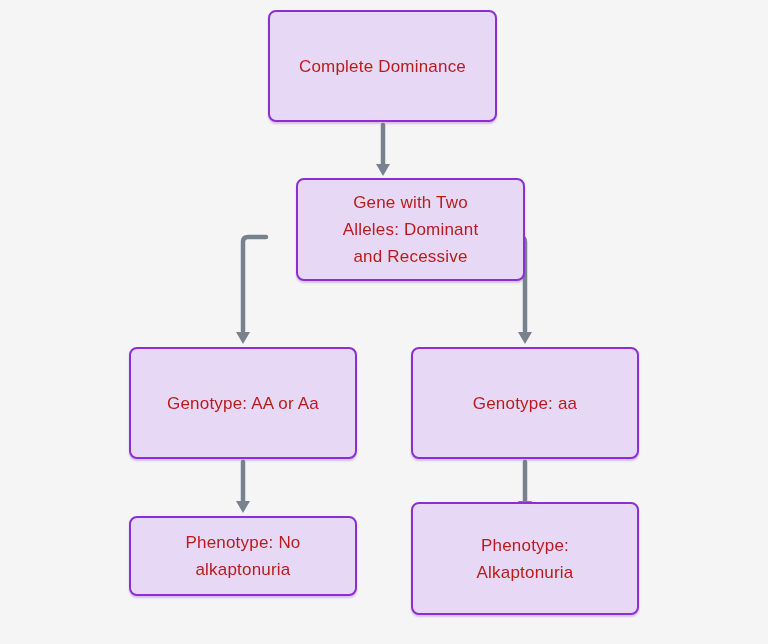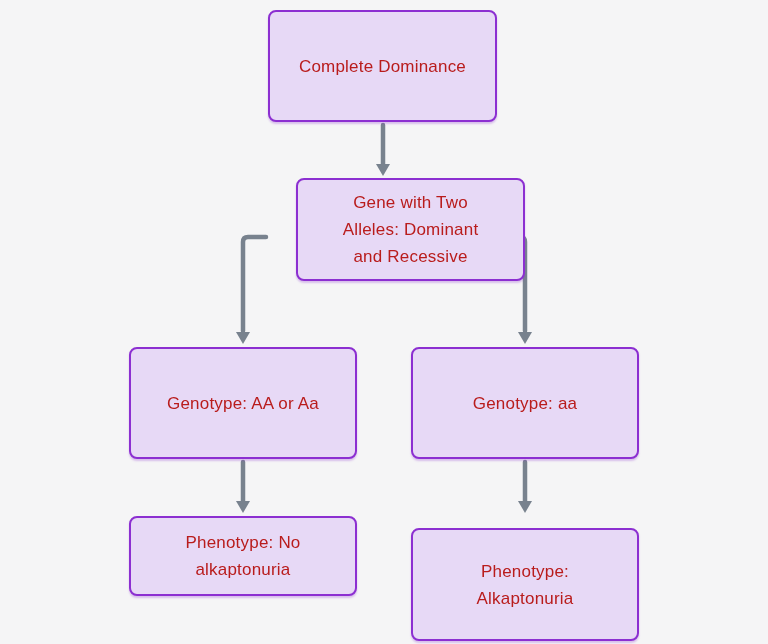--- a/index.html
+++ b/index.html
@@ -40,21 +40,21 @@
     font-size: 17px;
     line-height: 27px;
     letter-spacing: 0.2px;
     padding: 8px 14px;
   }
   .node-1 { left: 268px; top: 10px;  width: 229px; height: 112px; }
   .node-2 { left: 268px; top: 178px; width: 229px; height: 103px; margin-left: 28px; }
   .node-3 { left: 129px; top: 347px; width: 228px; height: 112px; }
   .node-4 { left: 411px; top: 347px; width: 228px; height: 112px; }
   .node-5 { left: 129px; top: 516px; width: 228px; height: 80px; }
-  .node-6 { left: 411px; top: 528px; width: 228px; height: 113px; }
+  .node-6 { left: 411px; top: 502px; width: 228px; height: 113px; }
   .edge-path {
     fill: none;
     stroke: #78828e;
     stroke-width: 4.5px;
     stroke-linecap: round;
   }
   .edge-head {
     fill: #78828e;
     stroke: none;
   }

